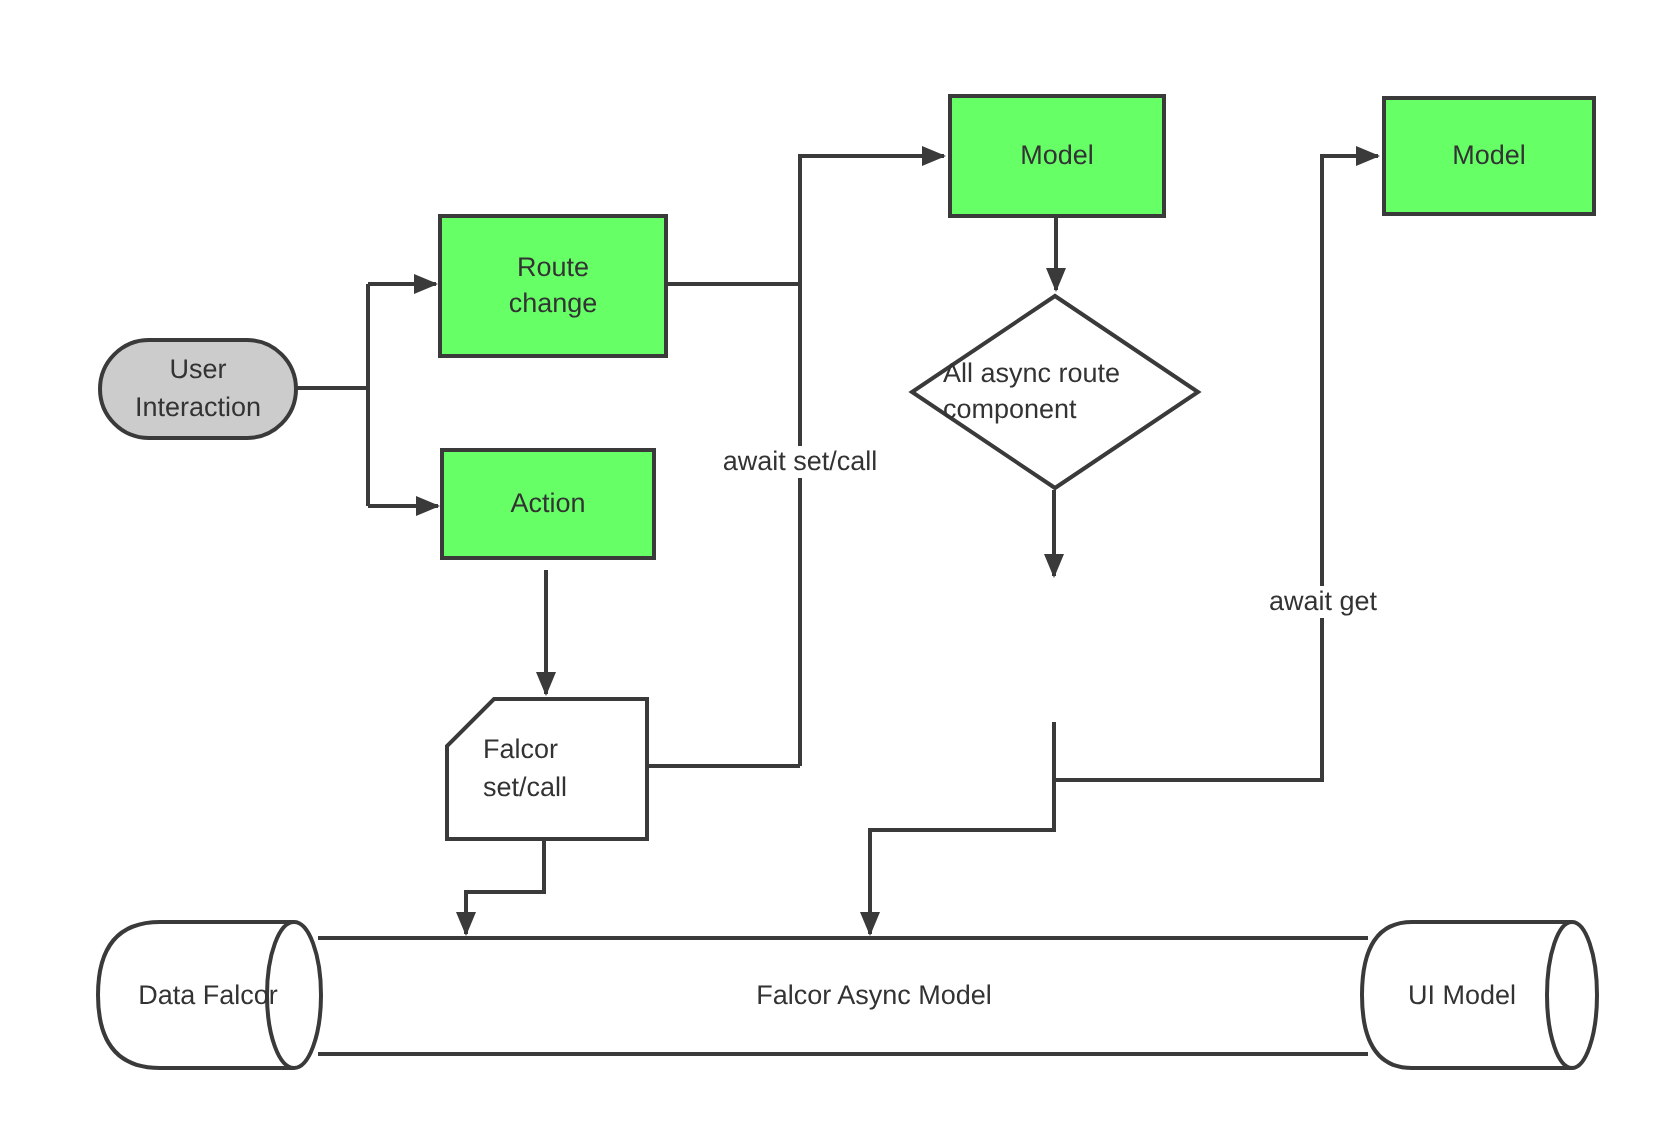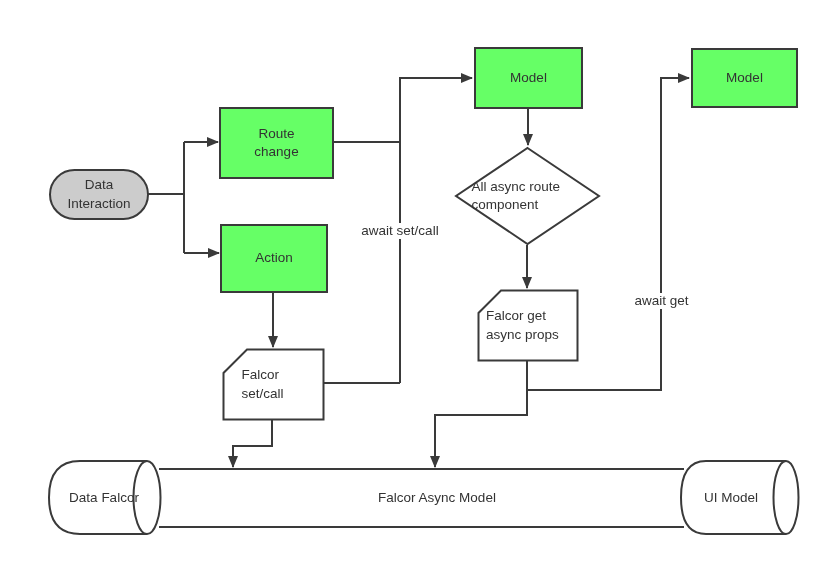--- a/index.html
+++ b/index.html
@@ -90,56 +90,48 @@
       <path d="M273,285 V347" marker-end="url(#arr)"></path>
       <path d="M528,109 V145" marker-end="url(#arr)"></path>
       <path d="M527,245 V288" marker-end="url(#arr)"></path>
       <path d="M527,361 V415 H435 V467" marker-end="url(#arr)"></path>
       <path d="M527,390 H661 V78 H689" marker-end="url(#arr)"></path>
       <path d="M272,420 V446 H233 V467" marker-end="url(#arr)"></path>
     </g>
   </svg>
 
   <div class="node stadium" style="left:49px; top:169px; width:100px; height:51px;">
-    <span class="wrap" style="max-width:80px;">Data Interaction</span>
+    <span class="wrap" style="max-width:80px;">User Interaction</span>
   </div>
 
   <div class="node green-box" style="left:219px; top:107px; width:115px; height:72px;">
     <span class="wrap" style="max-width:62px;">Route change</span>
   </div>
 
-  <div class="node green-box" style="left:220px; top:224px; width:108px; height:69px;">
+  <div class="node green-box" style="left:220px; top:224px; width:108px; height:56px;">
     <span>Action</span>
   </div>
 
   <div class="node green-box" style="left:474px; top:47px; width:109px; height:62px;">
     <span>Model</span>
   </div>
 
   <div class="node green-box" style="left:691px; top:48px; width:107px; height:60px;">
     <span>Model</span>
   </div>
 
   <div class="shape-container" style="left:454px; top:146px; width:147px; height:100px;">
     <svg width="147" height="100">
       <polygon points="73.5,2 145,50 73.5,98 2,50" style="fill:#fff; stroke:var(--stroke); stroke-width:2"></polygon>
     </svg>
     <div class="shape-label">
       <span class="wrap" style="max-width:112px;">All async route component</span>
     </div>
   </div>
 
-  <div class="shape-container" style="left:477px; top:289px; width:102px; height:73px;">
-    <svg width="102" height="73">
-      <polygon points="24,1.5 100.5,1.5 100.5,71.5 1.5,71.5 1.5,24" style="fill:#fff; stroke:var(--stroke); stroke-width:2"></polygon>
-    </svg>
-    <div class="shape-label">
-      <span class="wrap" style="max-width:84px;">Falcor get async props</span>
-    </div>
-  </div>
 
   <div class="shape-container" style="left:222px; top:348px; width:103px; height:73px;">
     <svg width="103" height="73">
       <polygon points="25,1.5 101.5,1.5 101.5,71.5 1.5,71.5 1.5,25" style="fill:#fff; stroke:var(--stroke); stroke-width:2"></polygon>
     </svg>
     <div class="shape-label">
       <span class="wrap" style="max-width:64px;">Falcor set/call</span>
     </div>
   </div>
 

